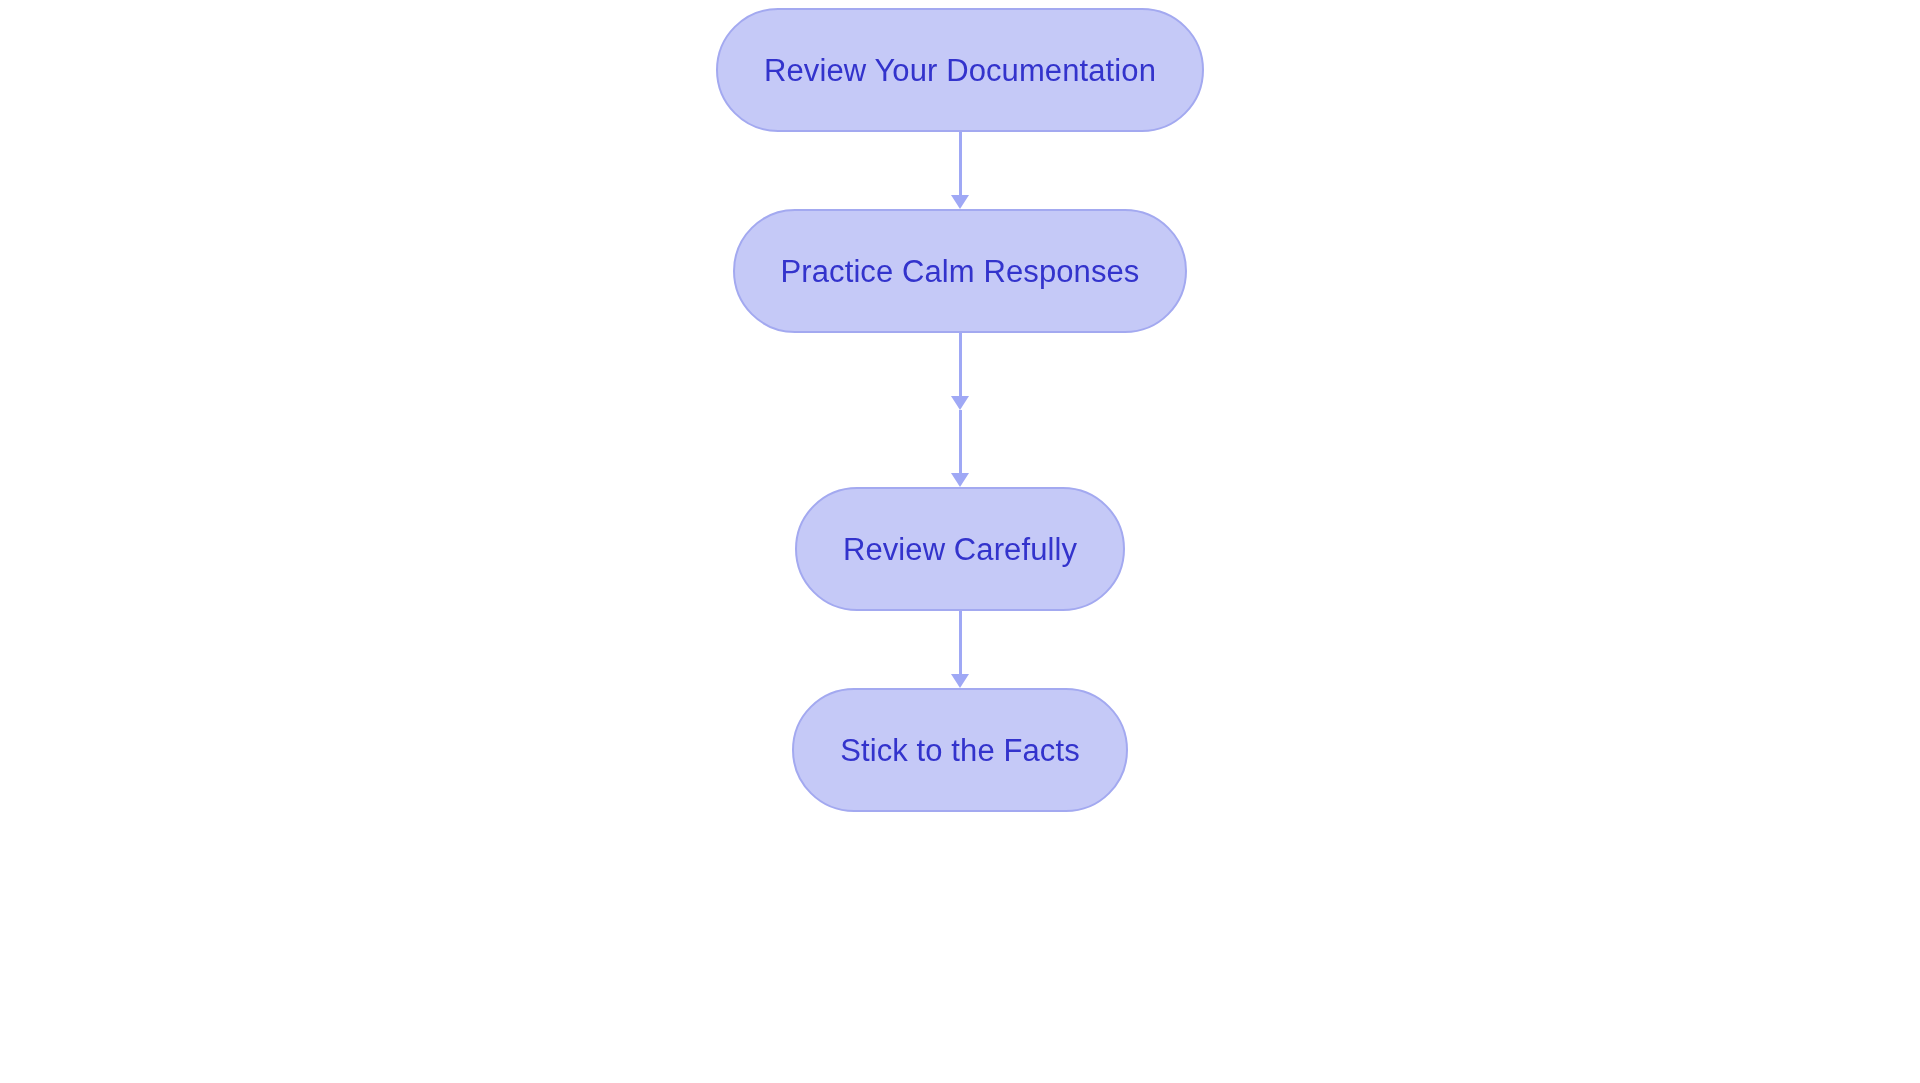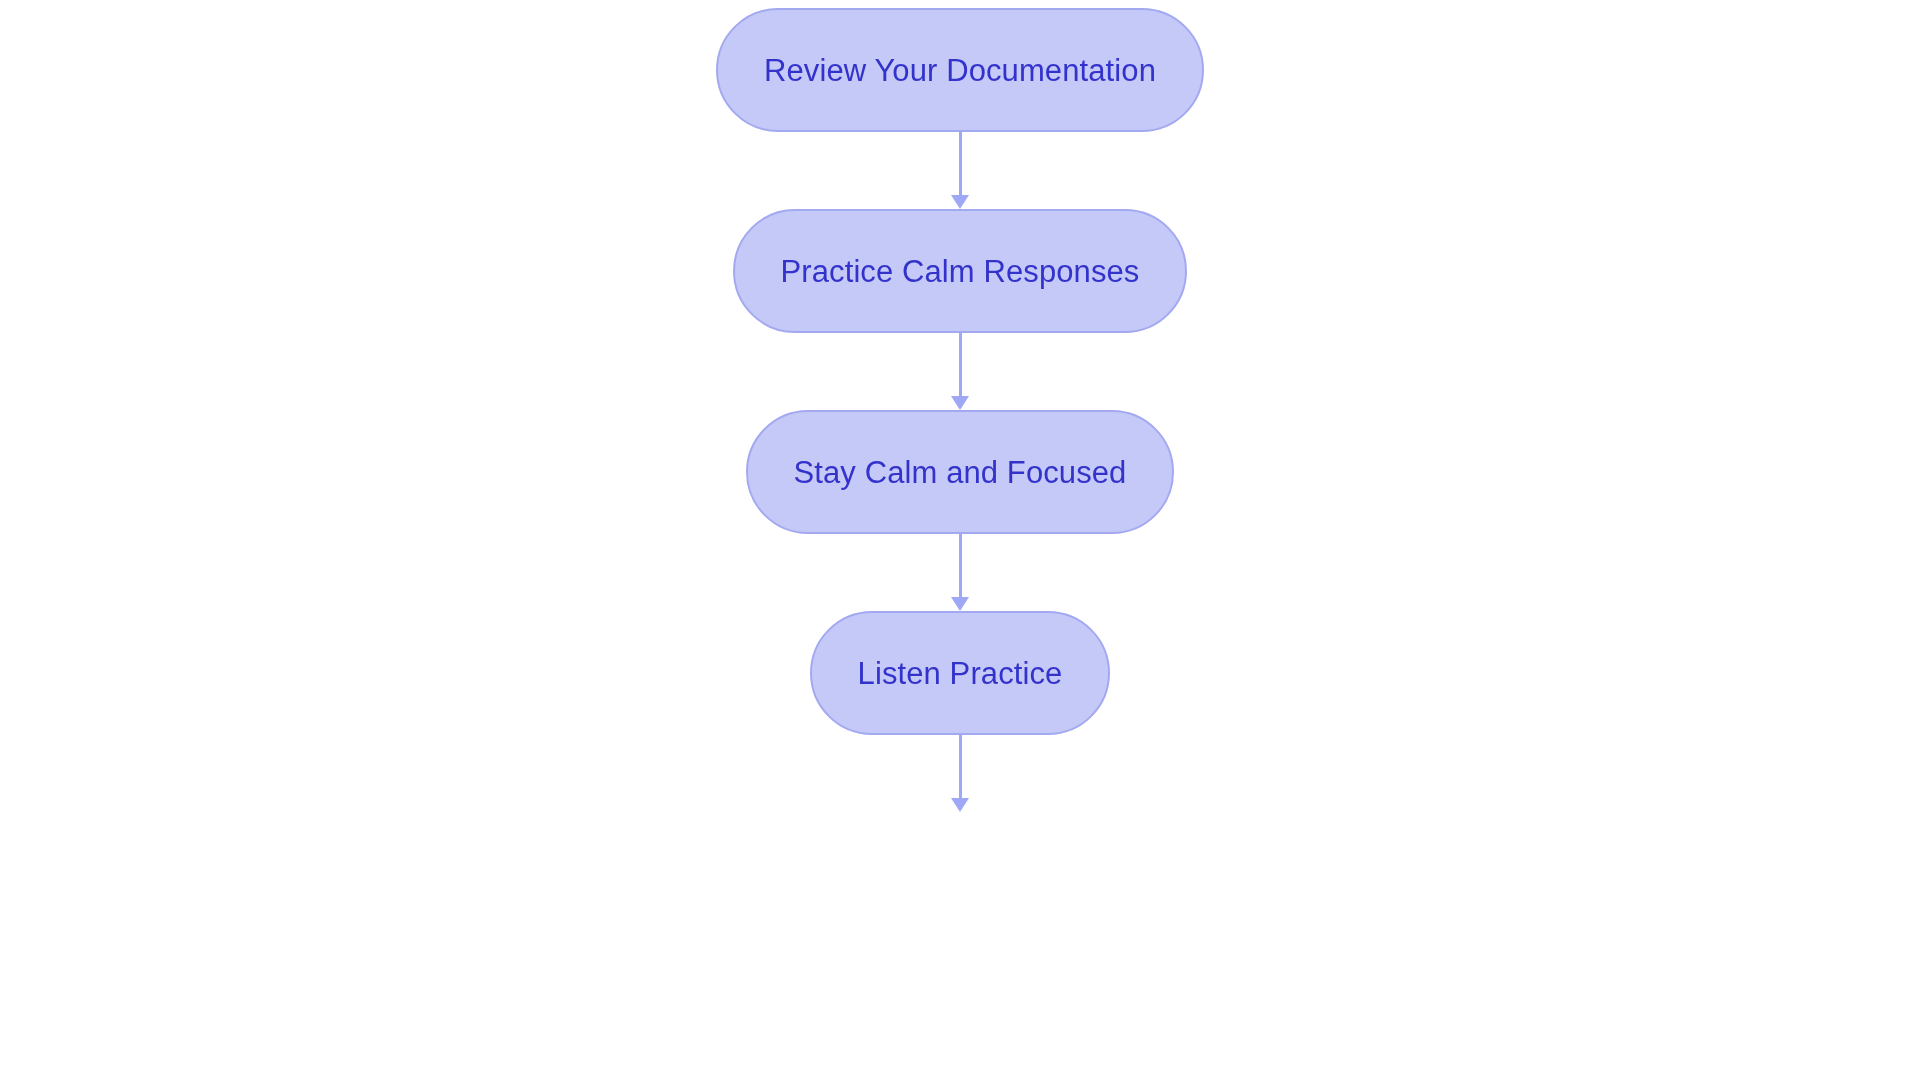--- a/index.html
+++ b/index.html
@@ -96,33 +96,33 @@
 
     <div class="node">
       <span>Practice Calm Responses</span>
     </div>
 
     <div class="connector" style="height:77px;">
       <div class="connector-line"></div>
       <div class="connector-arrow"></div>
     </div>
 
+
+    <div class="connector" style="height:77px;">
+      <div class="connector-line"></div>
+      <div class="connector-arrow"></div>
+    </div>
+
     <div class="node">
-      <span>Stay Calm and Focused</span>
+      <span>Review Carefully</span>
     </div>
 
     <div class="connector" style="height:77px;">
       <div class="connector-line"></div>
       <div class="connector-arrow"></div>
     </div>
 
     <div class="node">
-      <span>Listen Practice</span>
+      <span>Stick to the Facts</span>
     </div>
-
-    <div class="connector" style="height:77px;">
-      <div class="connector-line"></div>
-      <div class="connector-arrow"></div>
-    </div>
-
 
   </div>
 </div>
 
 </body></html>

